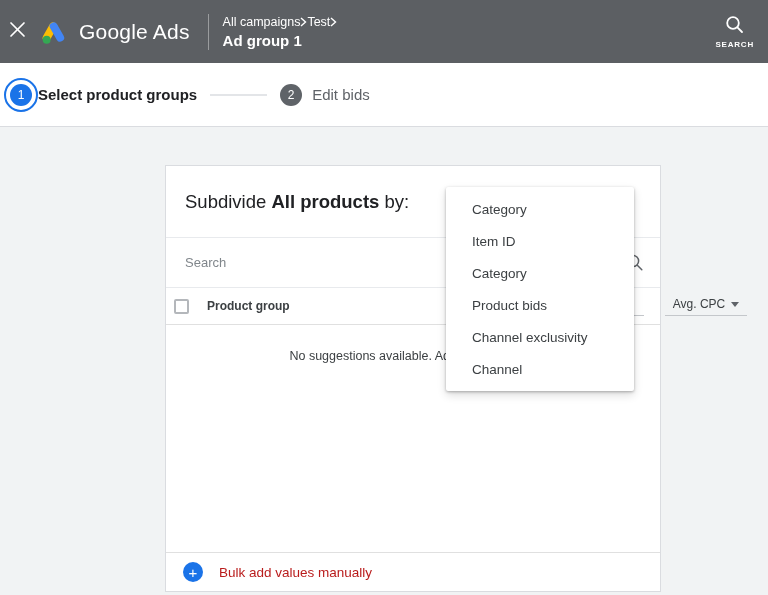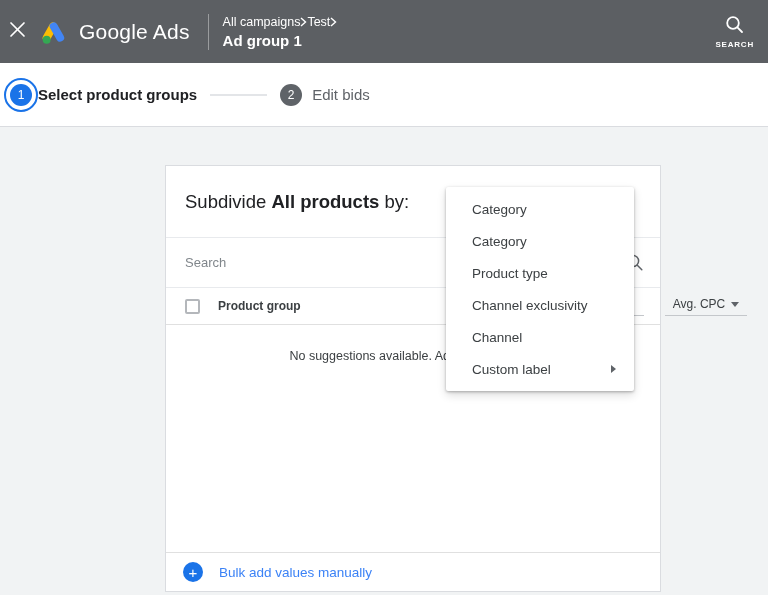--- a/index.html
+++ b/index.html
@@ -60,21 +60,21 @@
   .card-title b { font-weight: bold; }
 
   .search-row { height: 50px; display: flex; align-items: center; padding: 0 16px 0 19px; border-bottom: 1px solid #e8eaed; }
   .search-input {
     flex: 1; border: none; outline: none; font-size: 13px;
     font-family: "Liberation Sans", sans-serif; color: #3c4043; background: transparent;
   }
   .search-input::placeholder { color: #80868b; opacity: 1; }
   .search-row .search-glyph { margin-left: 10px; display: flex; cursor: pointer; }
 
-  .table-header { height: 37px; position: relative; display: flex; align-items: center; padding-left: 19px; border-bottom: 1px solid #e0e0e0; }
+  .table-header { height: 37px; position: relative; display: flex; align-items: center; padding-left: 8px; border-bottom: 1px solid #e0e0e0; }
   .checkbox {
     width: 15px; height: 15px; border: 2px solid #b4b7bb; border-radius: 2px;
     background: #fff; cursor: pointer;
   }
   .col-product-group { margin-left: 18px; font-size: 12px; font-weight: bold; color: #3c4043; }
   .sort-col {
     position: absolute; top: 9px; font-size: 12px; color: #3c4043;
     display: flex; align-items: center; justify-content: center; gap: 6px;
     padding-bottom: 4px; border-bottom: 1px solid #c4c7cb; cursor: pointer;
   }
@@ -91,21 +91,21 @@
     position: absolute; top: 24px; left: 255px; transform: translateX(-50%);
     font-size: 12.5px; color: #3c4043; white-space: nowrap;
   }
 
   .bulk-row { height: 39px; border-top: 1px solid #e0e0e0; display: flex; align-items: center; padding-left: 17px; cursor: pointer; }
   .plus-circle {
     width: 20px; height: 20px; border-radius: 50%; background: #1a73e8;
     color: #fff; display: flex; align-items: center; justify-content: center;
     font-size: 15px; line-height: 1;
   }
-  .bulk-label { margin-left: 16px; font-size: 13.5px; color: #3b82f6; font-weight: 500; }
+  .bulk-label { margin-left: 16px; font-size: 13.5px; color: #b91c1c; font-weight: 500; }
 
   
   .menu {
     position: absolute; left: 423px; top: 187px; width: 188px;
     background: #fff; border-radius: 2px; padding: 6px 4px; z-index: 20;
     box-shadow: 0 1px 3px rgba(0,0,0,.28), 0 4px 10px rgba(0,0,0,.14);
     margin-left: 23px;
   }
   .menu-item {
     height: 32px; display: flex; align-items: center; justify-content: space-between;
@@ -218,28 +218,27 @@
     <span class="bulk-label">Bulk add values manually</span>
   </div>
 
 </div>
 
 <div class="menu">
   <div class="menu-item">
       <span>Category</span>
     </div>
   <div class="menu-item">
+      <span>Item ID</span>
+    </div>
+  <div class="menu-item">
       <span>Category</span>
     </div>
   <div class="menu-item">
-      <span>Product type</span>
+      <span>Product bids</span>
     </div>
   <div class="menu-item">
       <span>Channel exclusivity</span>
     </div>
   <div class="menu-item">
       <span>Channel</span>
     </div>
-  <div class="menu-item">
-    <span>Custom label</span>
-    <span class="submenu-arrow"></span>
-  </div>
 </div>
 
 </body></html>

